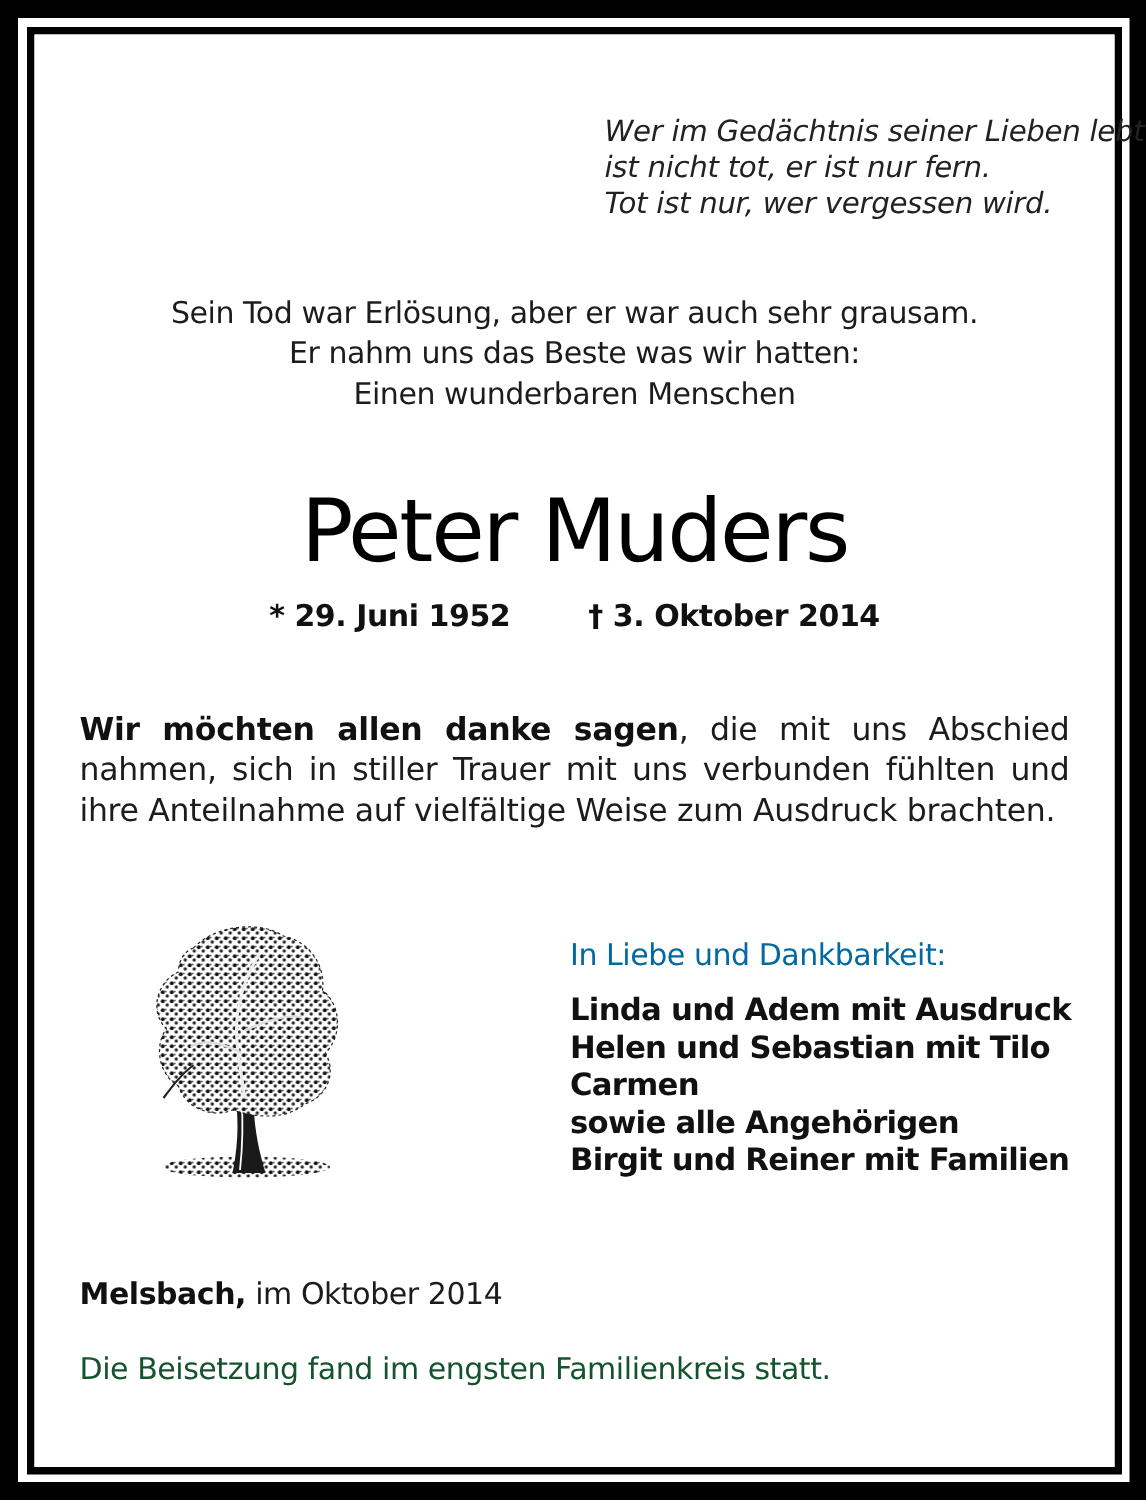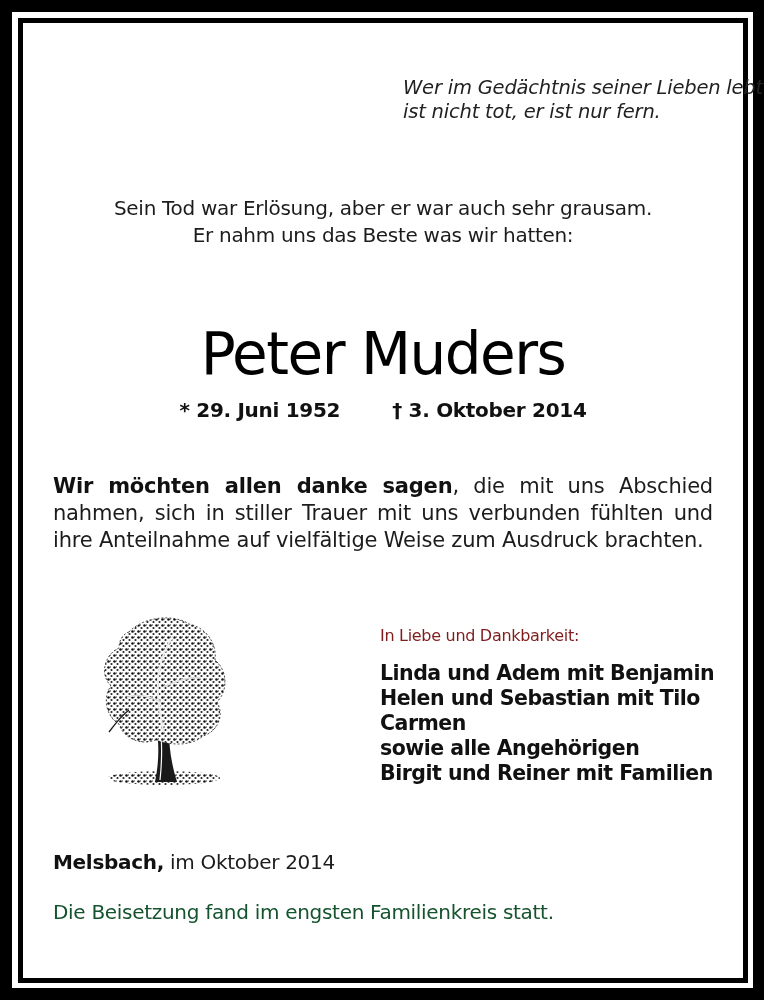--- a/index.html
+++ b/index.html
@@ -39,44 +39,46 @@
     letter-spacing: -0.3px;
   }
   .dates span { display: inline-block; }
   .dates .gap { width: 52px; }
   .thanks {
     left: 30px; width: 660px; top: 450px; font-size: 21px; line-height: 27px; text-align: justify;
     text-align-last: left; color: #1c1c1c; letter-spacing: -0.2px;
   }
   .thanks b { color: #111; }
   .tree { left: 66px; top: 589px; width: 150px; height: 178px; }
-  .signoff { left: 357px; top: 600px; font-size: 16px; line-height: 26px; color: #7f1d1d; letter-spacing: -0.3px; }
+  .signoff { left: 357px; top: 600px; font-size: 20px; line-height: 26px; color: #0369a1; letter-spacing: -0.3px; }
   .family {
     left: 357px; top: 638px; font-size: 20.5px; font-weight: bold; line-height: 25px; color: #111; letter-spacing: -0.5px;
   }
   .place { left: 30px; top: 826px; font-size: 20px; line-height: 26px; color: #1c1c1c; letter-spacing: -0.3px; }
   .place b { color: #111; }
   .burial { left: 30px; top: 876px; font-size: 20px; line-height: 26px; color: #14532d; letter-spacing: -0.3px; }
 </style>
 </head>
 <body>
 
 <div class="outer-white"></div>
 <div class="frame"></div>
 
 <div class="card">
 
   <div class="abs motto">
     <div>Wer im Gedächtnis seiner Lieben lebt</div>
     <div>ist nicht tot, er ist nur fern.</div>
+    <div>Tot ist nur, wer vergessen wird.</div>
   </div>
 
   <div class="abs intro">
     <div>Sein Tod war Erlösung, aber er war auch sehr grausam.</div>
     <div>Er nahm uns das Beste was wir hatten:</div>
+    <div>Einen wunderbaren Menschen</div>
   </div>
 
   <div class="abs name">Peter Muders</div>
 
   <div class="abs dates">
     <span>* 29. Juni 1952</span><span class="gap"></span><span>† 3. Oktober 2014</span>
   </div>
 
   <div class="abs thanks" style="white-space: normal;"><b>Wir möchten allen danke sagen</b><span>, die mit uns Abschied nahmen, sich in stiller Trauer mit uns verbunden fühlten und ihre Anteilnahme auf vielfältige Weise zum Ausdruck brachten.</span></div>
 
@@ -102,21 +104,21 @@
       <path d="M74 120 C72 100 66 80 70 60 C72 48 76 36 84 24" stroke="#eee" stroke-width="2" fill="none"></path>
       <path d="M72 90 C60 84 48 80 38 86" stroke="#ddd" stroke-width="1.6" fill="none"></path>
       <path d="M74 75 C86 70 100 64 112 66" stroke="#ddd" stroke-width="1.6" fill="none"></path>
       <path d="M40 98 C32 104 26 112 20 120" stroke="#222" stroke-width="1.4" fill="none"></path>
     </svg>
   </div>
 
   <div class="abs signoff">In Liebe und Dankbarkeit:</div>
 
   <div class="abs family">
-    <div>Linda und Adem mit Benjamin</div>
+    <div>Linda und Adem mit Ausdruck</div>
     <div>Helen und Sebastian mit Tilo</div>
     <div>Carmen</div>
     <div>sowie alle Angehörigen</div>
     <div>Birgit und Reiner mit Familien</div>
   </div>
 
   <div class="abs place"><b>Melsbach,</b><span> im Oktober 2014</span></div>
 
   <div class="abs burial">Die Beisetzung fand im engsten Familienkreis statt.</div>
 

